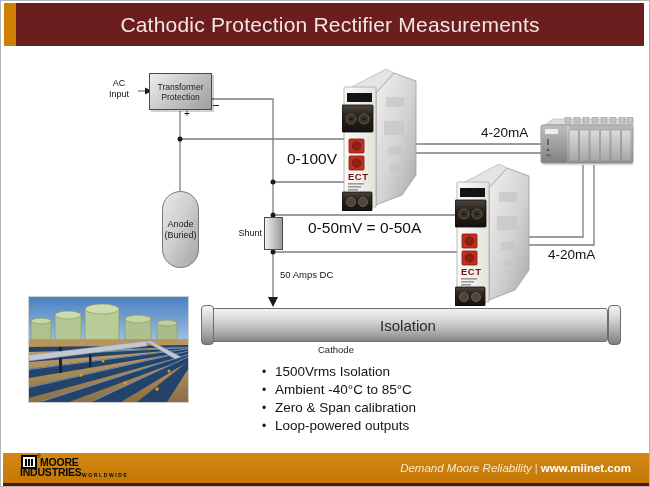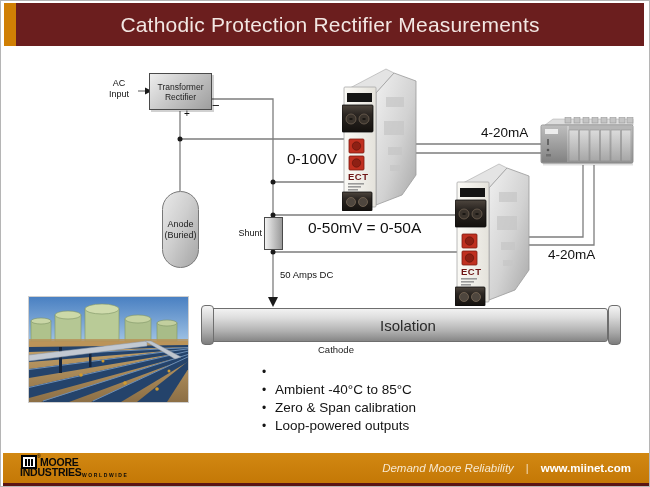--- a/index.html
+++ b/index.html
@@ -18,21 +18,21 @@
   .footer-bar { position:absolute; left:2px; top:452px; width:646px; height:30px;
                 background:linear-gradient(#D28812,#C47806); }
   .footer-edge { position:absolute; left:2px; top:482px; width:646px; height:4px; background:#5A1414; }
   .logo-mark { position:absolute; left:20px; top:454px; width:16px; height:14px; background:#fff;
                border:2px solid #000; box-sizing:border-box; display:flex; gap:1.5px; padding:1.5px 2px; }
   .logo-mark i { flex:1; background:#000; }
   .logo-reg { position:absolute; left:36px; top:452px; font-size:5px; color:#000; }
   .logo-moore { position:absolute; left:39px; top:455px; font-size:10.5px; font-weight:bold; letter-spacing:-.2px; color:#0a0a0a; }
   .logo-industries { position:absolute; left:19px; top:465px; font-size:10.5px; font-weight:bold; letter-spacing:-.2px; color:#0a0a0a; }
   .logo-worldwide { position:absolute; left:81px; top:471px; font-size:5px; font-weight:bold; letter-spacing:1.6px; color:#0a0a0a; }
-  .footer-right { position:absolute; right:18px; top:452px; height:30px; display:flex; align-items:center; gap:12px; }
+  .footer-right { position:absolute; right:18px; top:452px; height:30px; display:flex; align-items:center; gap:3px; }
   .tagline { font-style:italic; color:#F7E8CF; font-size:11.5px; }
   .fsep { color:#F3DFC0; font-size:11px; }
   .website { font-weight:bold; color:#ffffff; font-size:11.5px; }
 
   
   .wires { position:absolute; left:0; top:0; z-index:1; }
   .dev { position:absolute; z-index:2; }
   .dlabel { position:absolute; z-index:3; color:#111; white-space:nowrap; }
 
   .tr-box { position:absolute; left:148px; top:72px; width:63px; height:37px; z-index:2;
@@ -111,21 +111,21 @@
       <circle cx="272" cy="181" r="2.5"></circle>
       <circle cx="272" cy="214" r="2.5"></circle>
       <circle cx="272" cy="251" r="2.5"></circle>
       <polygon points="267,296 277,296 272,306"></polygon>
       <polygon points="144,86.5 144,93.5 151,90"></polygon>
     </g>
   </svg>
 
   <div class="tr-box">
     <div>Transformer</div>
-    <div>Rectifier</div>
+    <div>Protection</div>
   </div>
   <div class="ac-label">
     <div>AC</div>
     <div>Input</div>
   </div>
   <div class="dlabel sign-minus">−</div>
   <div class="dlabel sign-plus">+</div>
 
   <div class="anode">
     <div>Anode</div>
@@ -299,20 +299,21 @@
         <circle cx="96" cy="86" r="1.8"></circle>
         <circle cx="128" cy="92" r="1.8"></circle>
       <circle cx="74" cy="64" r="1.5"></circle>
         <circle cx="140" cy="74" r="1.5"></circle>
     </g>
   </svg>
 
   <div class="bullets">
     <div class="bullet-row">
       <span class="dot"></span>
+      <span>1500Vrms Isolation</span>
     </div>
     <div class="bullet-row">
       <span class="dot"></span>
       <span>Ambient -40°C to 85°C</span>
     </div>
     <div class="bullet-row">
       <span class="dot"></span>
       <span>Zero &amp; Span calibration</span>
     </div>
     <div class="bullet-row">

